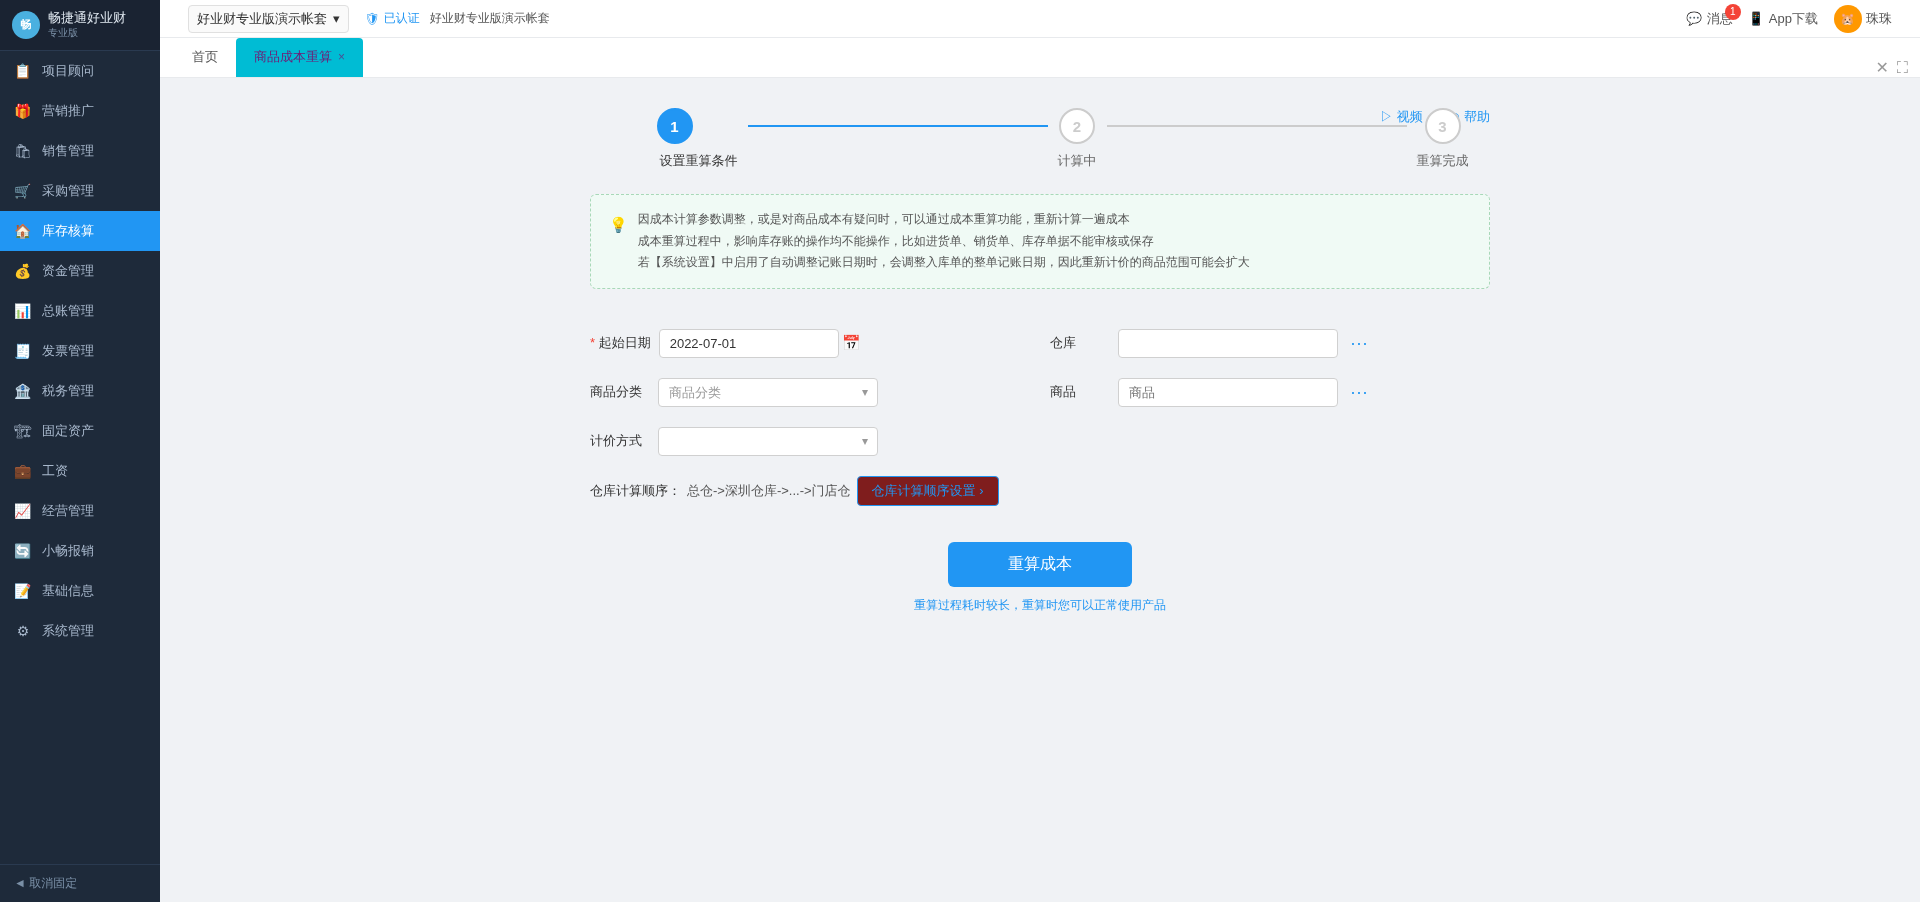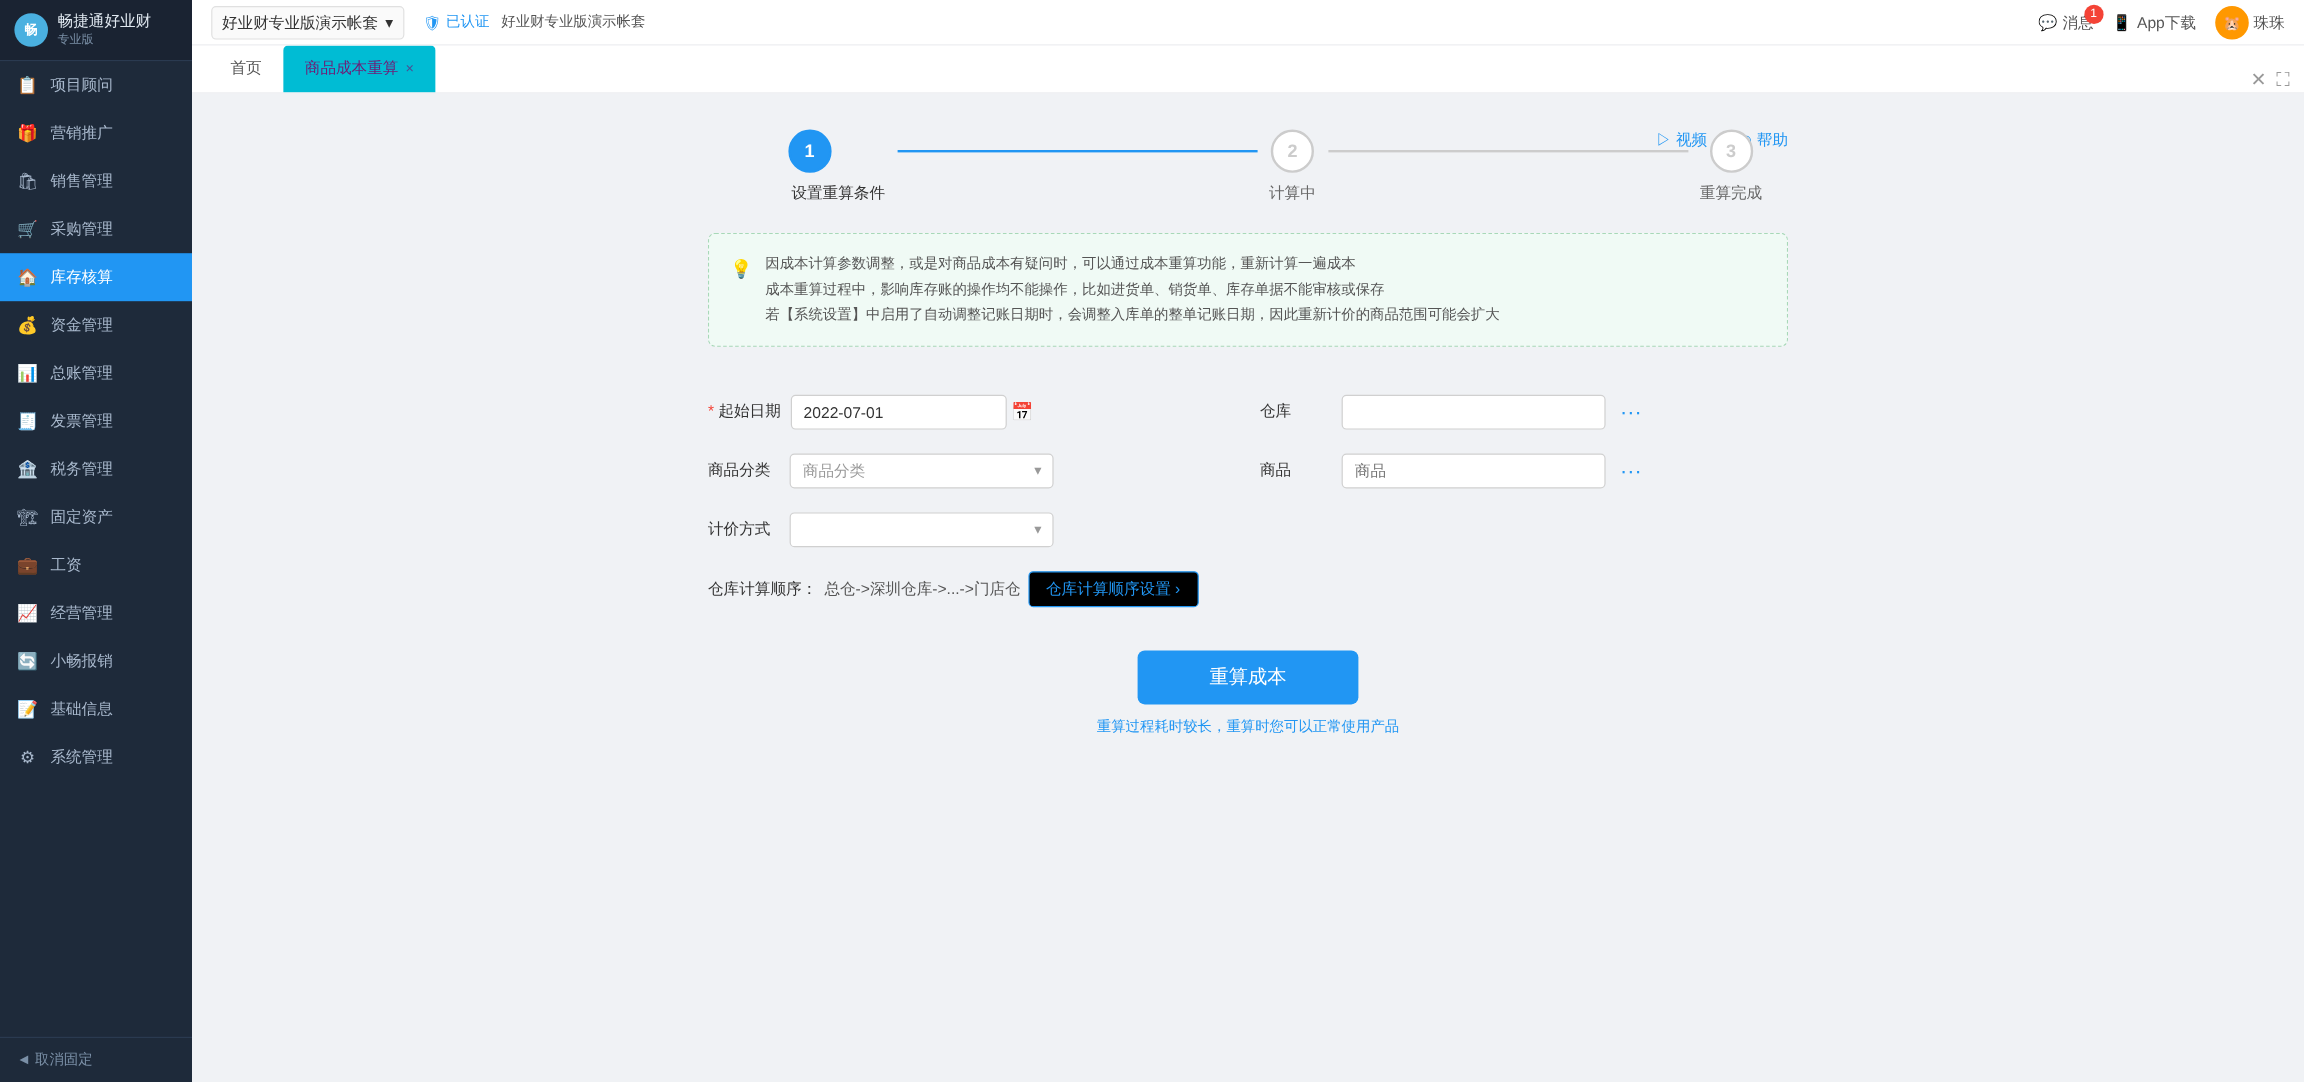--- a/index.html
+++ b/index.html
@@ -59,21 +59,21 @@
 
     
     .main { flex: 1; display: flex; flex-direction: column; overflow: hidden; }
 
     
     .topbar {
       background: #fff;
       height: 38px;
       display: flex;
       align-items: center;
-      padding: 0 16px;
+      padding: 0 28px;
       border-bottom: 1px solid #e8eaed;
       gap: 10px;
       flex-shrink: 0;
     }
     .topbar-account-select {
       display: flex; align-items: center; gap: 6px;
       font-size: 13px; color: #333;
       cursor: pointer; padding: 4px 8px;
       border: 1px solid #e0e0e0; border-radius: 4px;
       background: #fafafa;
@@ -272,21 +272,21 @@
 
     
     .warehouse-row {
       display: flex; align-items: center; gap: 6px;
     }
     .warehouse-label { font-size: 13px; color: #333; }
     .warehouse-value { font-size: 13px; color: #555; }
     .warehouse-btn {
       border: 1px solid #2196f3;
       color: #2196f3;
-      background: #000000;
+      background: #7f1d1d;
       border-radius: 4px;
       padding: 5px 14px;
       font-size: 13px;
       cursor: pointer;
       display: flex; align-items: center; gap: 4px;
     }
 
     
     .recalc-section {
       display: flex; flex-direction: column; align-items: center; gap: 10px;

